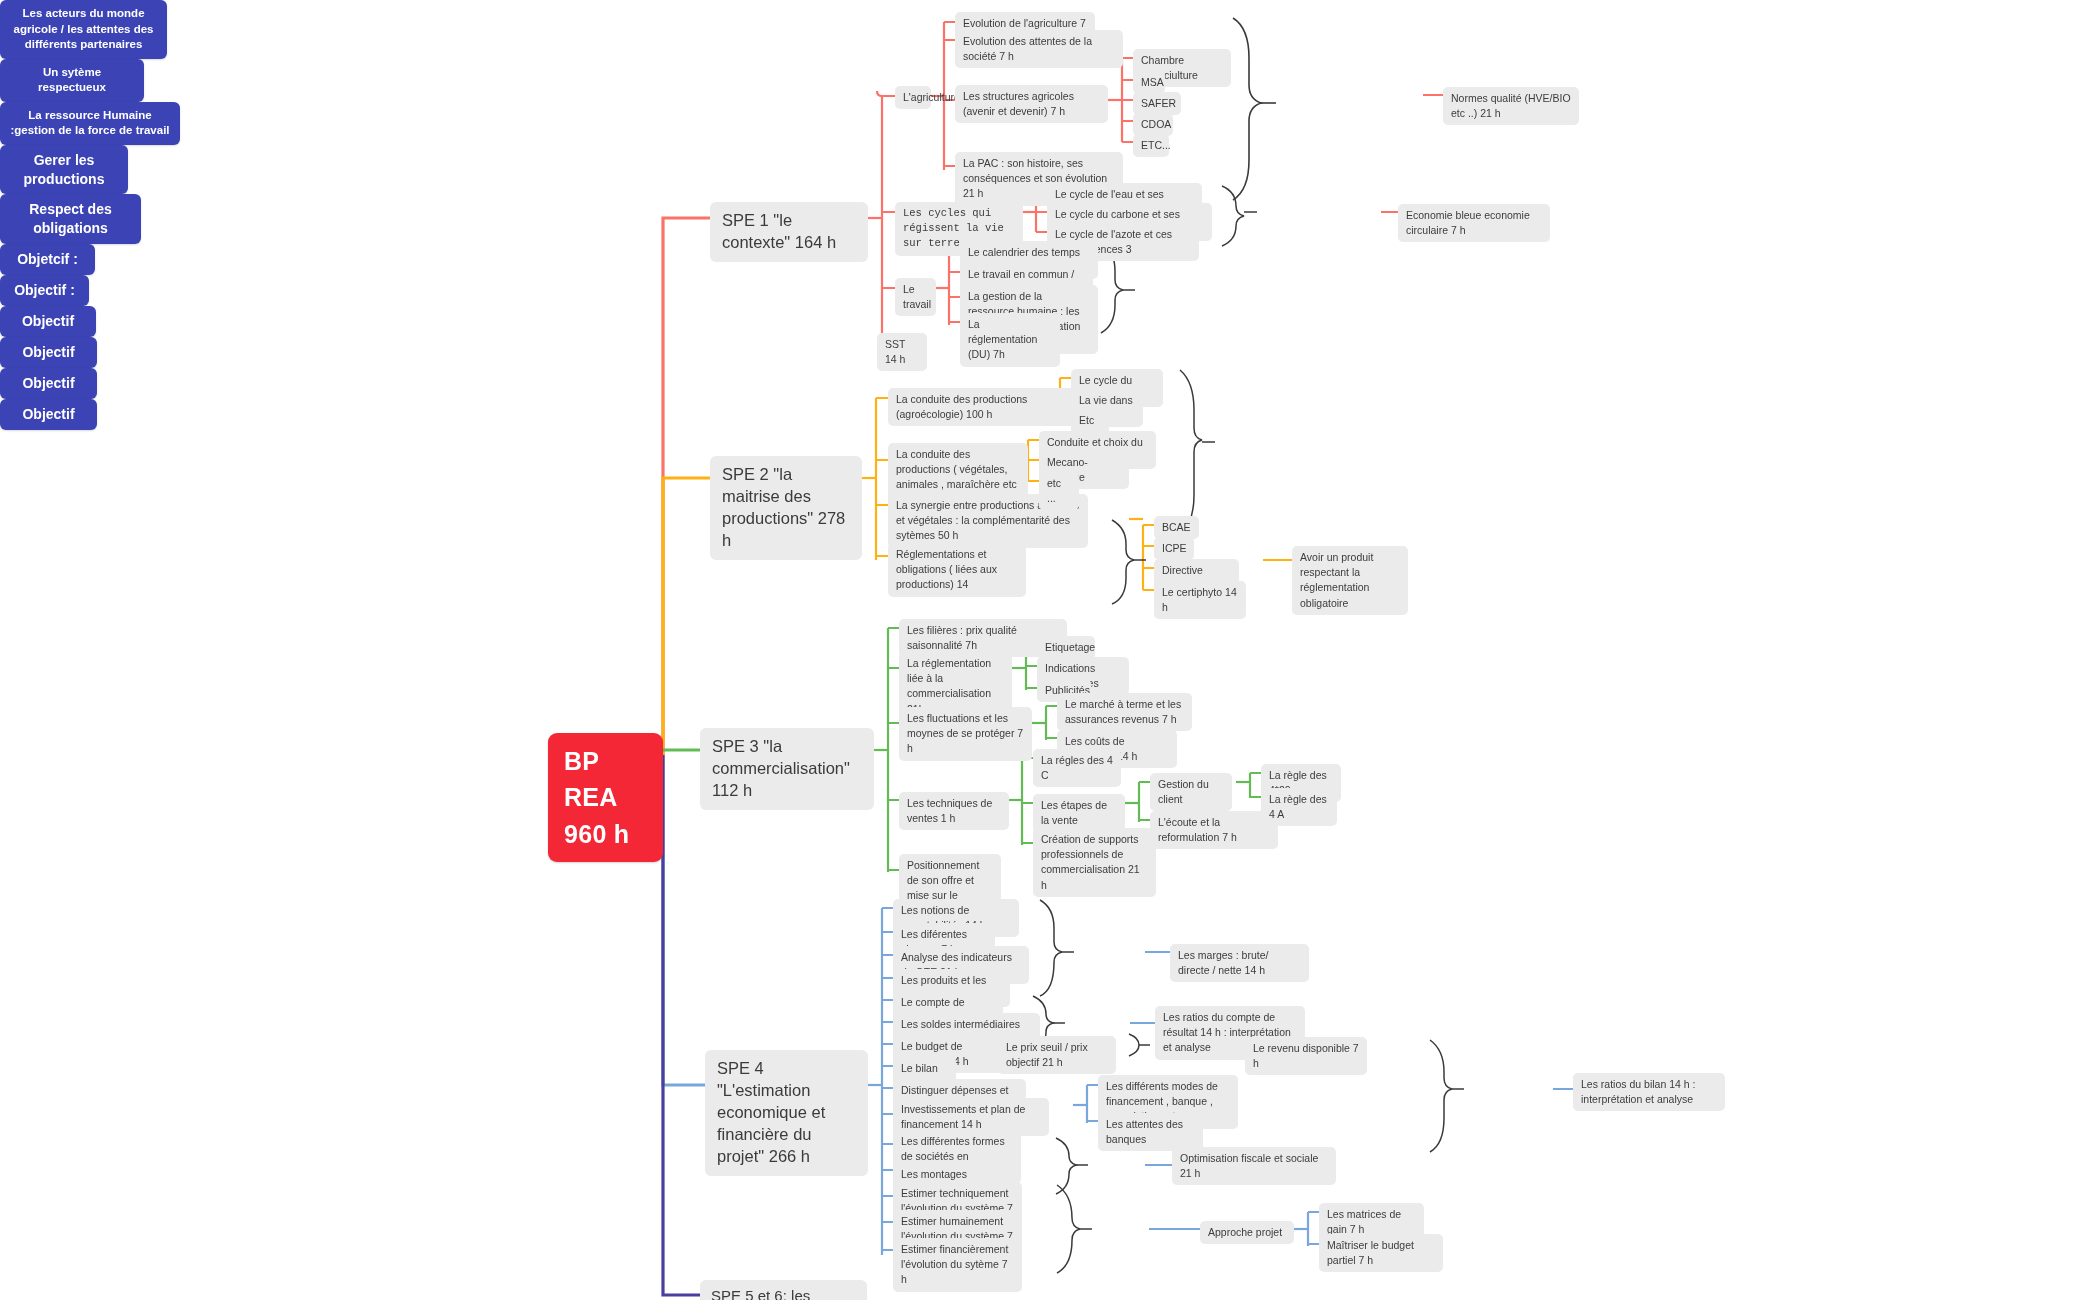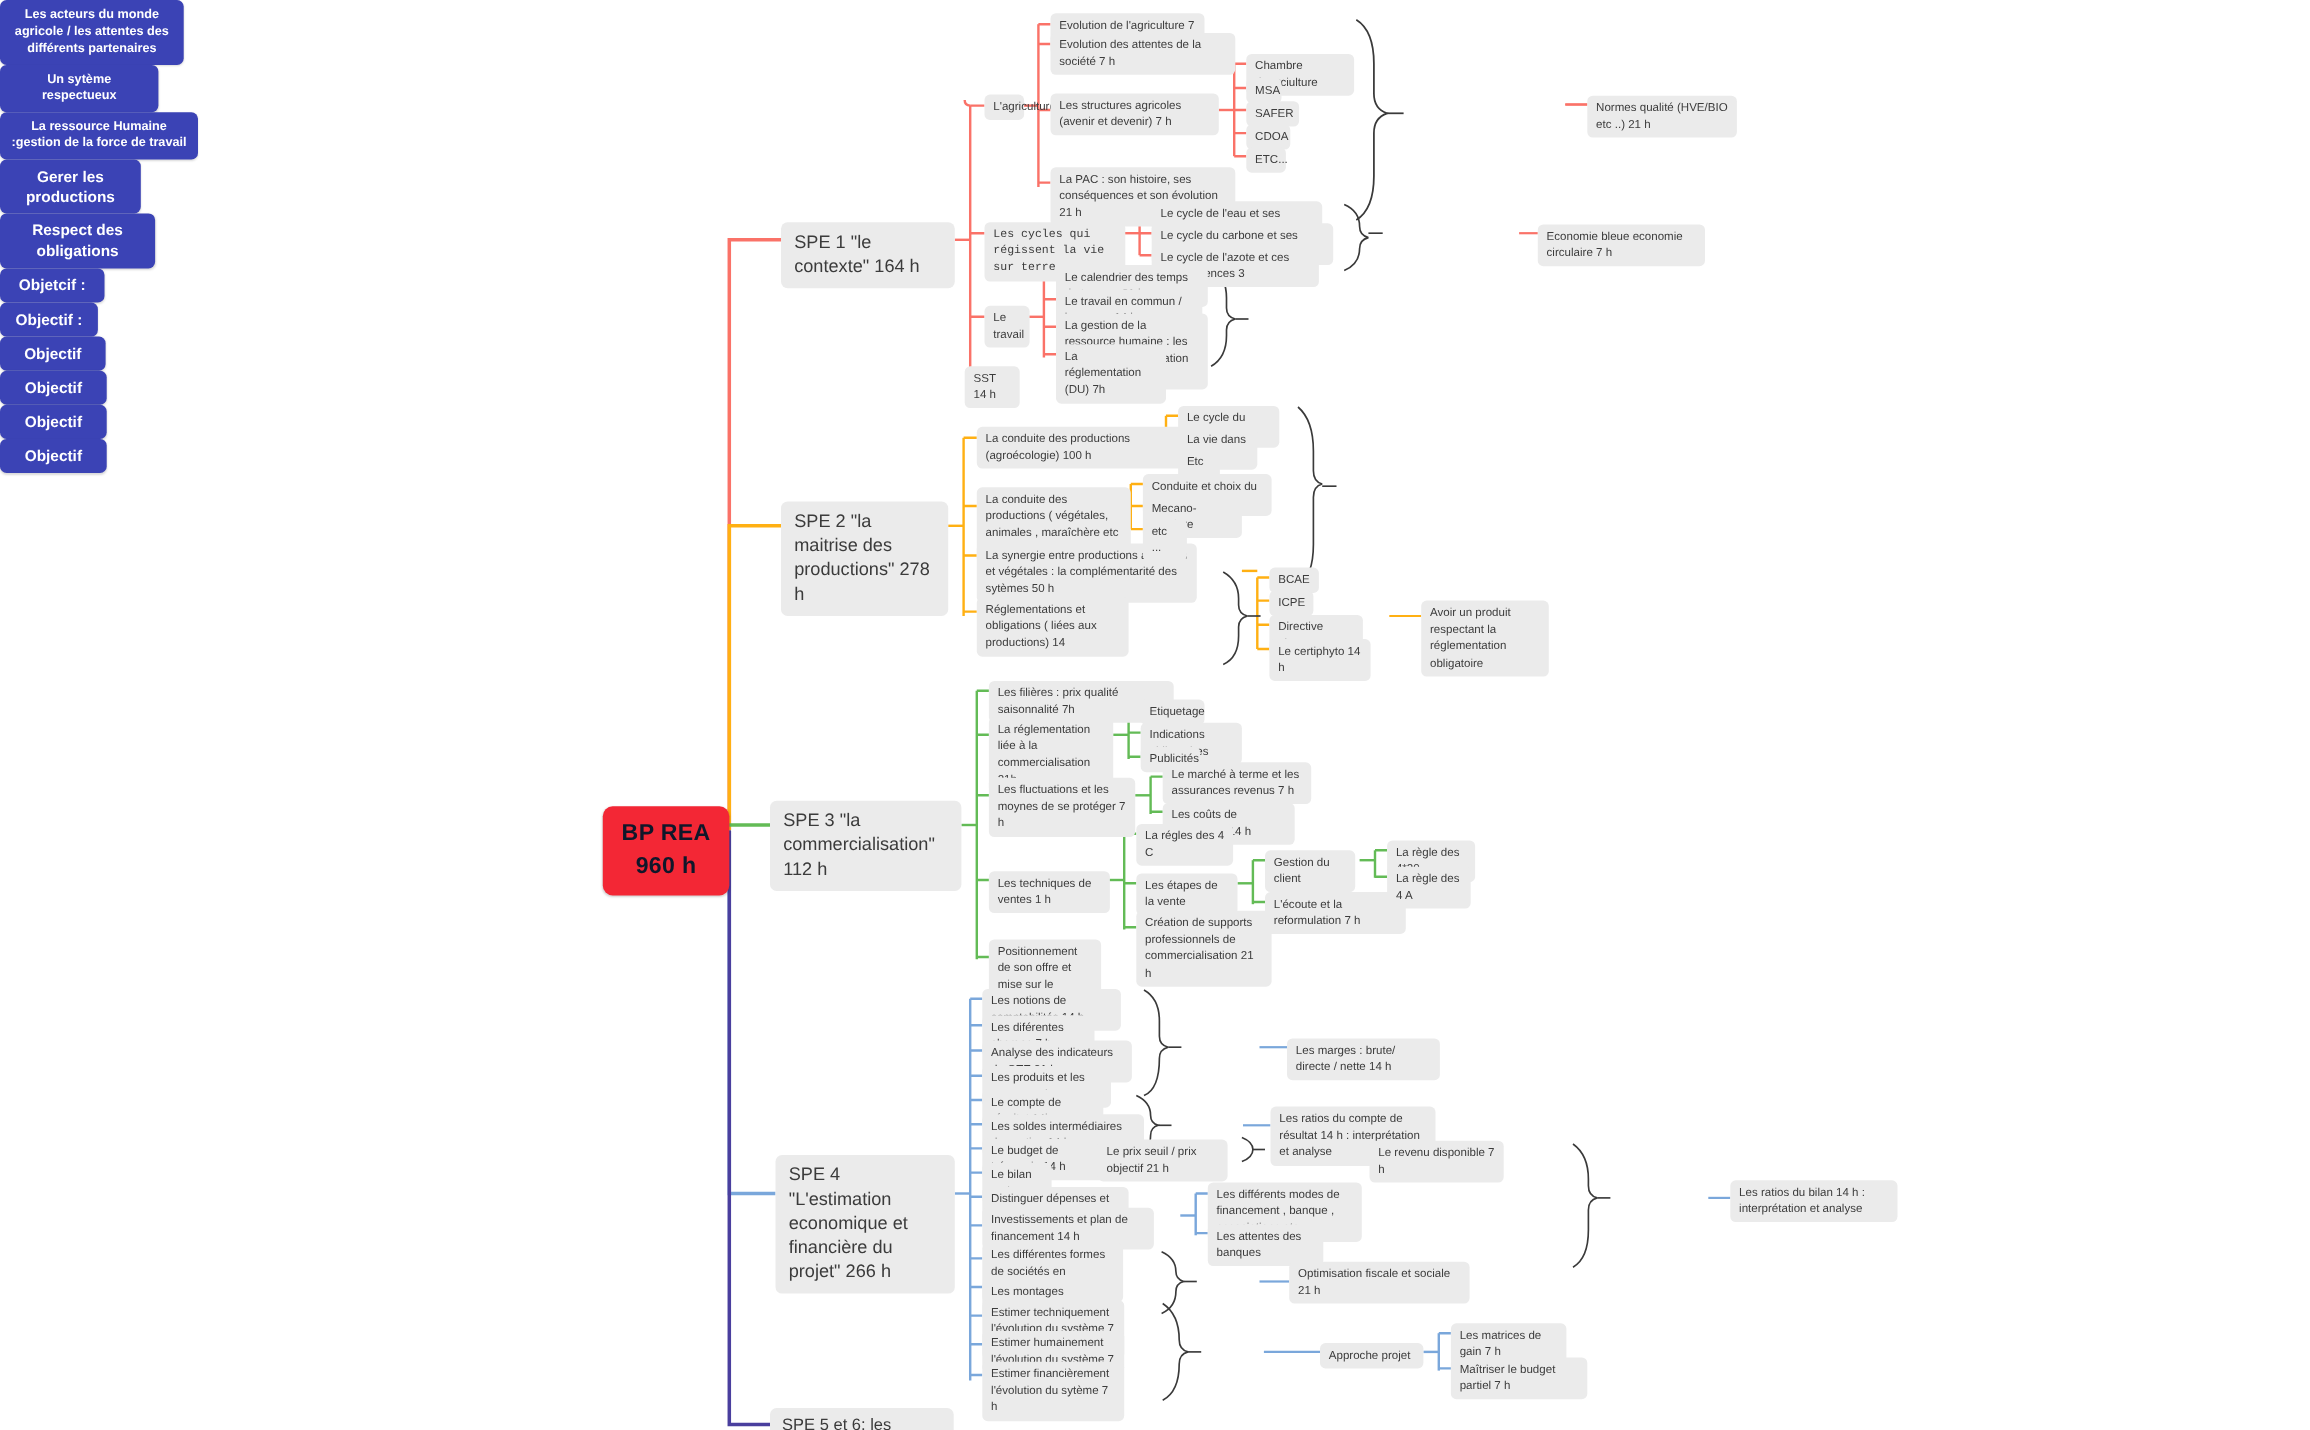--- a/index.html
+++ b/index.html
@@ -19,28 +19,27 @@
     color:#3c3c3c;
     border-radius:5px;
     padding:4px 8px;
     font-size:10.5px;
     line-height:1.45;
     box-sizing:border-box;
     white-space:pre-line;
   }
   .root{
     background:#f32735;
-    color:#0f172a;
+    color:#ffffff;
     font-weight:bold;
-    font-size:21px;
+    font-size:25px;
     border-radius:9px;
     padding:10px 16px;
     letter-spacing:.3px;
     box-shadow:0 1px 2px rgba(0,0,0,.18);
-    text-align:center;
   }
   .spe{
     background:#ebebeb;
     color:#3b3b3b;
     font-size:16.5px;
     line-height:1.33;
     padding:8px 12px;
     border-radius:6px;
   }
   .badge{

